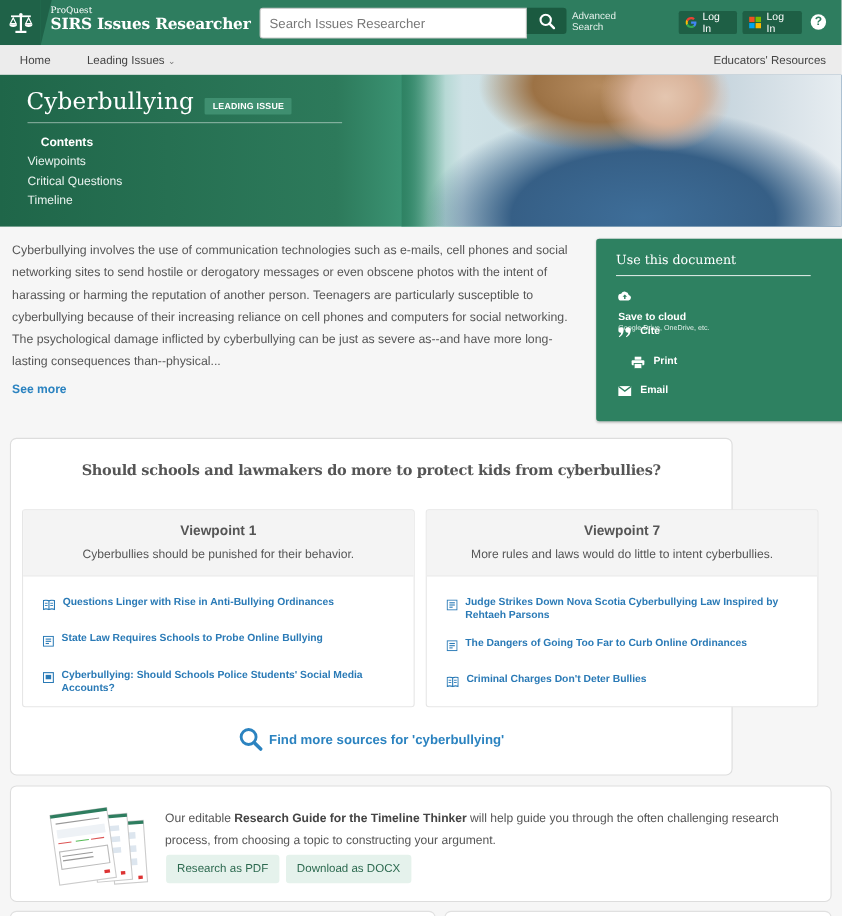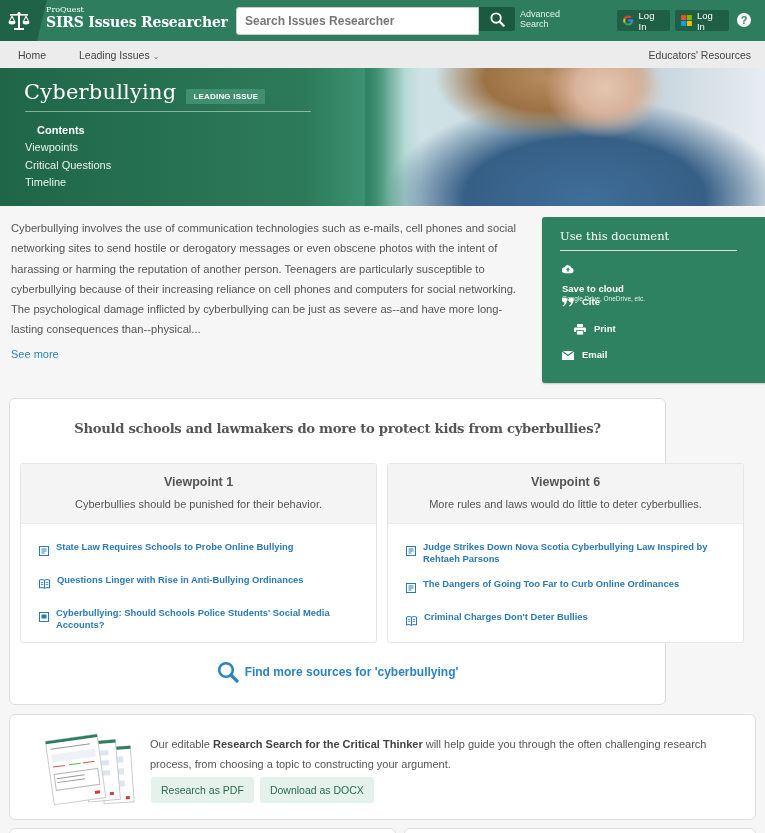--- a/index.html
+++ b/index.html
@@ -6,21 +6,21 @@
   html, body { width: 765px; height: 833px; overflow: hidden; background: #f6f6f6; font-family: "Liberation Sans", sans-serif; color: #444; }
 
   
   .topbar { position: absolute; left: 0; top: 0; width: 765px; height: 41px; background: #2e7d5f; }
   .logo-box { position: absolute; left: 0; top: 0; width: 37px; height: 41px; background: #1f6248; display: flex; align-items: center; justify-content: center; }
   .logo-box::after { content: ""; position: absolute; right: -10px; top: 0; width: 0; height: 0; border-top: 41px solid #1f6248; border-right: 10px solid transparent; }
   .brand { position: absolute; left: 46px; top: 5px; color: #fff; }
   .brand .sup { font-family: "DejaVu Serif", serif; font-size: 8px; line-height: 9px; }
   .brand .main { font-family: "DejaVu Serif", serif; font-size: 14px; font-weight: bold; line-height: 16px; letter-spacing: -0.2px; }
   .search-wrap { position: absolute; left: 236px; top: 7px; display: flex; }
-  .search-input { width: 243px; height: 28px; border: 1px solid #ccc; border-radius: 3px 0 0 3px; background: #fff; font-family: "Liberation Sans", sans-serif; font-size: 12px; padding: 0 8px; color: #4c1d95; outline: none; font-weight: bold; }
+  .search-input { width: 243px; height: 28px; border: 1px solid #ccc; border-radius: 3px 0 0 3px; background: #fff; font-family: "Liberation Sans", sans-serif; font-size: 12px; padding: 0 8px; color: #4c1d95; outline: none; }
   .search-input::placeholder { color: #777; }
   .search-btn { width: 36px; height: 24px; background: #1b5a40; border: none; border-radius: 0 3px 3px 0; display: flex; align-items: center; justify-content: center; cursor: pointer; }
   .adv-search { position: absolute; left: 520px; top: 9px; color: #e6f1ec; font-size: 9px; line-height: 10px; }
   .login-btn { position: absolute; top: 10px; height: 21px; background: #1e5f45; border-radius: 2px; color: #fff; font-size: 9.5px; display: flex; align-items: center; padding: 0 6px; gap: 5px; cursor: pointer; }
   .login-google { left: 617px; width: 53px; }
   .login-ms { left: 675px; width: 54px; }
   .help-icon { position: absolute; left: 737px; top: 13px; width: 14px; height: 14px; border-radius: 50%; background: #fff; color: #2e7d5f; font-size: 11px; font-weight: bold; display: flex; align-items: center; justify-content: center; }
 
   
   .navbar { position: absolute; left: 0; top: 41px; width: 765px; height: 27px; background: #ececec; font-size: 10.5px; color: #444; }
@@ -43,21 +43,21 @@
   .hero-title h1 { font-family: "DejaVu Serif", serif; font-weight: normal; font-size: 21px; color: #fff; letter-spacing: 0.2px; }
   .badge { background: #3f8f70; color: #fff; font-size: 8px; font-weight: bold; padding: 3px 7px; border-radius: 1px; letter-spacing: 0.2px; }
   .hero-rule { position: absolute; left: 25px; top: 111px; width: 286px; height: 1px; background: rgba(255,255,255,0.45); }
   .hero-rule { top: 43px; }
   .contents { position: absolute; left: 25px; top: 54px; color: #fff; font-size: 11px; line-height: 17.3px; }
   .contents .head { font-weight: bold; margin-left: 12px; }
   .contents .link { color: #e8f2ee; cursor: pointer; }
 
   
   .intro { position: absolute; left: 11px; top: 218px; width: 512px; font-size: 11.2px; line-height: 20.3px; color: #555; }
-  .see-more { position: absolute; left: 11px; top: 348px; color: #2b83c0; font-size: 11px; font-weight: normal; cursor: pointer; text-align: center; }
+  .see-more { position: absolute; left: 11px; top: 348px; color: #2b83c0; font-size: 11px; font-weight: bold; cursor: pointer; text-align: center; }
 
   
   .use-panel { position: absolute; left: 542px; top: 217px; width: 238px; height: 166px; background: #2e8161; border-radius: 3px; color: #fff; box-shadow: 0 1px 2px rgba(0,0,0,0.2); }
   .use-panel .ttl { position: absolute; left: 18px; top: 12px; font-family: "DejaVu Serif", serif; font-size: 11.5px; }
   .use-panel .rule { position: absolute; left: 18px; top: 33px; width: 177px; height: 1px; background: rgba(255,255,255,0.8); }
   .use-item { position: absolute; left: 20px; display: flex; align-items: flex-start; gap: 8px; cursor: pointer; }
   .use-item .ico { width: 12px; height: 12px; display: flex; align-items: center; justify-content: center; }
   .use-item .lbl { font-size: 9.5px; font-weight: bold; line-height: 12px; }
   .use-item .sub { font-size: 6.5px; line-height: 8px; color: #e2efe9; }
 
@@ -219,53 +219,53 @@
 <div class="vp-card">
   <div class="vp-question">Should schools and lawmakers do more to protect kids from cyberbullies?</div>
 
   <div class="vp-col c1">
     <div class="vp-head">
       <div class="h">Viewpoint 1</div>
       <div class="s">Cyberbullies should be punished for their behavior.</div>
     </div>
     <div class="vp-list">
       <div class="vp-link">
-        <span class="li-ico"><svg width="10" height="10" viewBox="0 0 10 10">
-              <rect x="0.5" y="0.5" width="9" height="9" fill="none" stroke="#2a7ab6"></rect>
-              <rect x="2.5" y="2.5" width="5" height="1" fill="#2a7ab6"></rect>
-              <rect x="2.5" y="4.5" width="5" height="1" fill="#2a7ab6"></rect>
-              <rect x="2.5" y="6.5" width="3" height="1" fill="#2a7ab6"></rect>
-            </svg></span>
-        <span class="txt">State Law Requires Schools to Probe Online Bullying</span>
-      </div>
-      <div class="vp-link">
         <span class="li-ico"><svg width="11" height="10" viewBox="0 0 11 10">
               <path d="M0.5 1 Q3 0 5.5 1.2 Q8 0 10.5 1 V9 Q8 8 5.5 9.2 Q3 8 0.5 9 Z" fill="none" stroke="#2a7ab6"></path>
               <line x1="5.5" y1="1.2" x2="5.5" y2="9.2" stroke="#2a7ab6"></line>
               <rect x="1.8" y="3" width="2.5" height="0.8" fill="#2a7ab6"></rect>
               <rect x="6.7" y="3" width="2.5" height="0.8" fill="#2a7ab6"></rect>
               <rect x="1.8" y="5" width="2.5" height="0.8" fill="#2a7ab6"></rect>
               <rect x="6.7" y="5" width="2.5" height="0.8" fill="#2a7ab6"></rect>
             </svg></span>
         <span class="txt">Questions Linger with Rise in Anti-Bullying Ordinances</span>
       </div>
       <div class="vp-link">
         <span class="li-ico"><svg width="10" height="10" viewBox="0 0 10 10">
               <rect x="0.5" y="0.5" width="9" height="9" fill="none" stroke="#2a7ab6"></rect>
+              <rect x="2.5" y="2.5" width="5" height="1" fill="#2a7ab6"></rect>
+              <rect x="2.5" y="4.5" width="5" height="1" fill="#2a7ab6"></rect>
+              <rect x="2.5" y="6.5" width="3" height="1" fill="#2a7ab6"></rect>
+            </svg></span>
+        <span class="txt">State Law Requires Schools to Probe Online Bullying</span>
+      </div>
+      <div class="vp-link">
+        <span class="li-ico"><svg width="10" height="10" viewBox="0 0 10 10">
+              <rect x="0.5" y="0.5" width="9" height="9" fill="none" stroke="#2a7ab6"></rect>
               <rect x="2.5" y="2.5" width="5" height="4" fill="#2a7ab6"></rect>
             </svg></span>
         <span class="txt">Cyberbullying: Should Schools Police Students' Social Media Accounts?</span>
       </div>
     </div>
   </div>
 
   <div class="vp-col c2">
     <div class="vp-head">
-      <div class="h">Viewpoint 6</div>
-      <div class="s">More rules and laws would do little to deter cyberbullies.</div>
+      <div class="h">Viewpoint 7</div>
+      <div class="s">More rules and laws would do little to intent cyberbullies.</div>
     </div>
     <div class="vp-list">
       <div class="vp-link">
         <span class="li-ico"><svg width="10" height="10" viewBox="0 0 10 10">
               <rect x="0.5" y="0.5" width="9" height="9" fill="none" stroke="#2a7ab6"></rect>
               <rect x="2.5" y="2.5" width="5" height="1" fill="#2a7ab6"></rect>
               <rect x="2.5" y="4.5" width="5" height="1" fill="#2a7ab6"></rect>
               <rect x="2.5" y="6.5" width="3" height="1" fill="#2a7ab6"></rect>
             </svg></span>
         <span class="txt">Judge Strikes Down Nova Scotia Cyberbullying Law Inspired by Rehtaeh Parsons</span>
@@ -329,21 +329,21 @@
           <rect x="10" y="36" width="12" height="1" fill="#d55"></rect>
           <rect x="26" y="36" width="12" height="1" fill="#5b5"></rect>
           <rect x="40" y="36" width="12" height="1" fill="#d55"></rect>
           <rect x="10" y="44" width="44" height="16" fill="none" stroke="#bbb"></rect>
           <rect x="12" y="48" width="28" height="1" fill="#999"></rect>
           <rect x="12" y="52" width="28" height="1" fill="#999"></rect>
           <rect x="48" y="66" width="5" height="3" fill="#d33"></rect>
         </g>
     </svg>
   </div>
-  <p class="rg-text"><span>Our editable </span><b>Research Search for the Critical Thinker</b><span> will help guide you through the often challenging research process, from choosing a topic to constructing your argument.</span></p>
+  <p class="rg-text"><span>Our editable </span><b>Research Guide for the Timeline Thinker</b><span> will help guide you through the often challenging research process, from choosing a topic to constructing your argument.</span></p>
   <div class="rg-btns">
     <button class="rg-btn">Research as PDF</button>
     <button class="rg-btn">Download as DOCX</button>
   </div>
 </div>
 
 <div class="bottom-card" style="left:9px; width:387px;"></div>
 <div class="bottom-card" style="left:404px; width:352px;"></div>
 
 </body></html>

